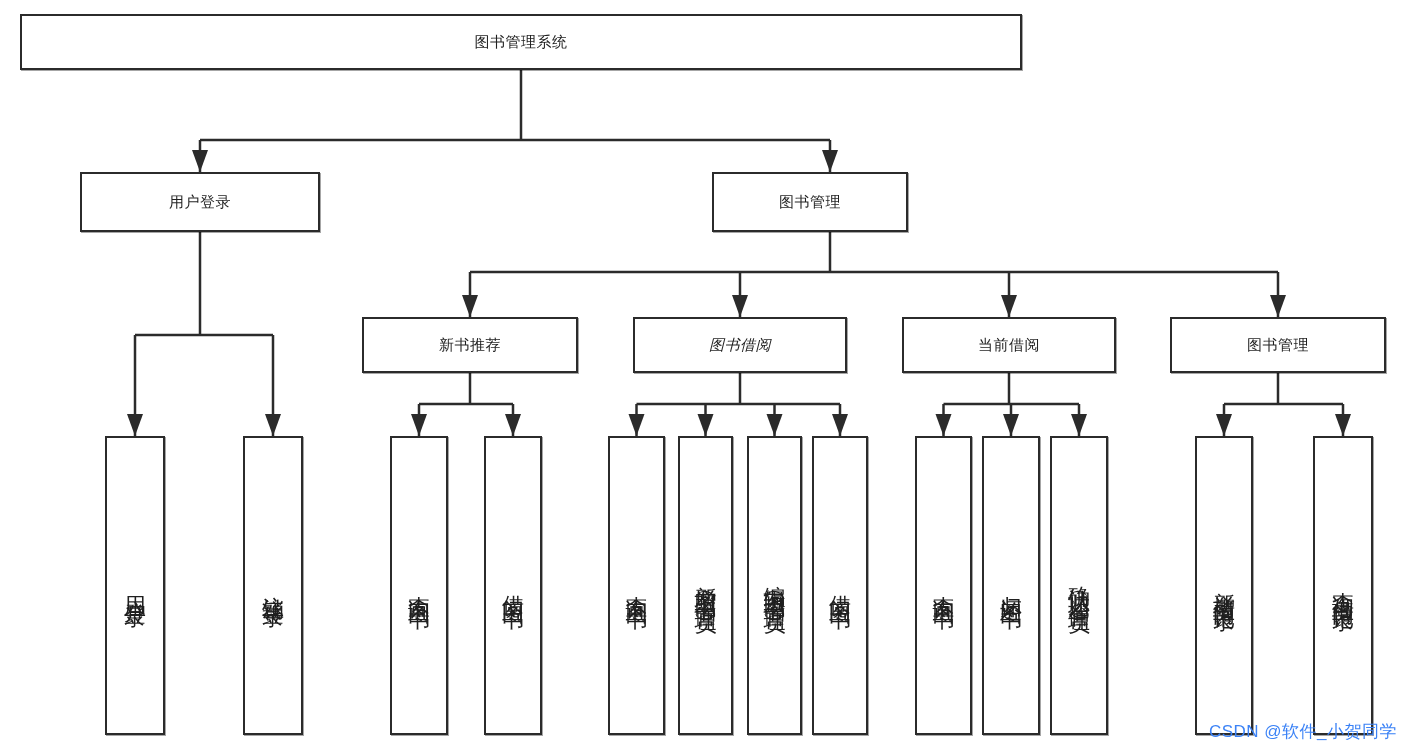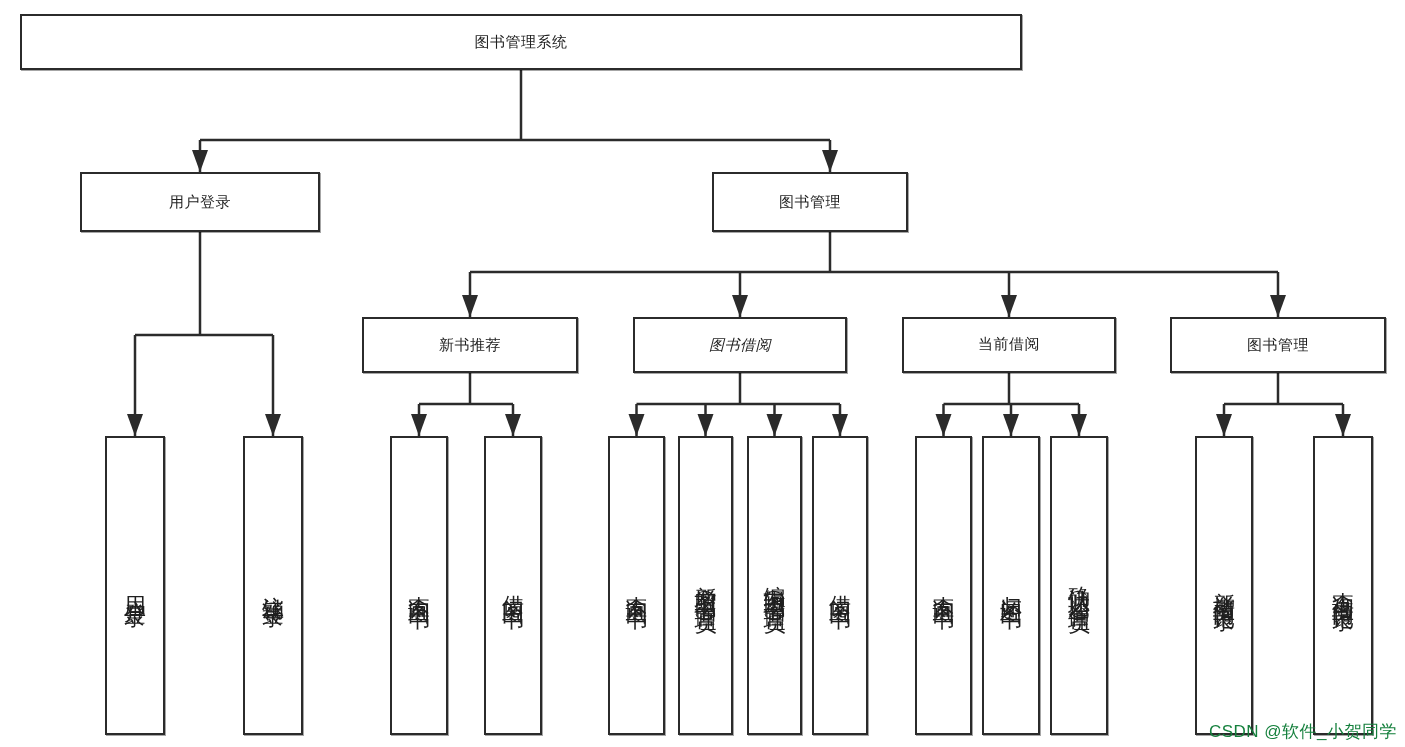--- a/index.html
+++ b/index.html
@@ -69,21 +69,21 @@
   }
   .conn-arrow {
     fill: #2b2b2b;
     stroke: none;
   }
   #watermark {
     position: absolute;
     right: 8px;
     bottom: 4px;
     font-size: 17px;
-    color: #15803d;
+    color: #3b82f6;
     letter-spacing: 0.5px;
     user-select: none;
     white-space: nowrap;
   }
 </style>
 </head>
 <body>
 
 <div id="diagram-root">
   <svg id="connectors" viewBox="0 0 1405 747" preserveAspectRatio="none">
@@ -149,21 +149,21 @@
       </div>
       <div class="node-box level2" style="left: 712px; top: 172px; width: 196px; height: 60px;">
         <span class="node-label">图书管理</span>
       </div>
       <div class="node-box level2" style="left: 362px; top: 317px; width: 216px; height: 56px;">
         <span class="node-label">新书推荐</span>
       </div>
       <div class="node-box level2" style="left: 633px; top: 317px; width: 214px; height: 56px; font-style: italic;">
         <span class="node-label">图书借阅</span>
       </div>
-      <div class="node-box level2" style="left: 902px; top: 317px; width: 214px; height: 56px; font-family: Liberation Serif, serif;">
+      <div class="node-box level2" style="left: 902px; top: 317px; width: 214px; height: 56px;">
         <span class="node-label">当前借阅</span>
       </div>
       <div class="node-box level2" style="left: 1170px; top: 317px; width: 216px; height: 56px;">
         <span class="node-label">图书管理</span>
       </div>
       <div class="node-box vertical" style="left: 105px; top: 436px; width: 60px; height: 299px;">
         <span class="node-label">用户登录</span>
       </div>
       <div class="node-box vertical" style="left: 243px; top: 436px; width: 60px; height: 299px;">
         <span class="node-label">注销登录</span>

